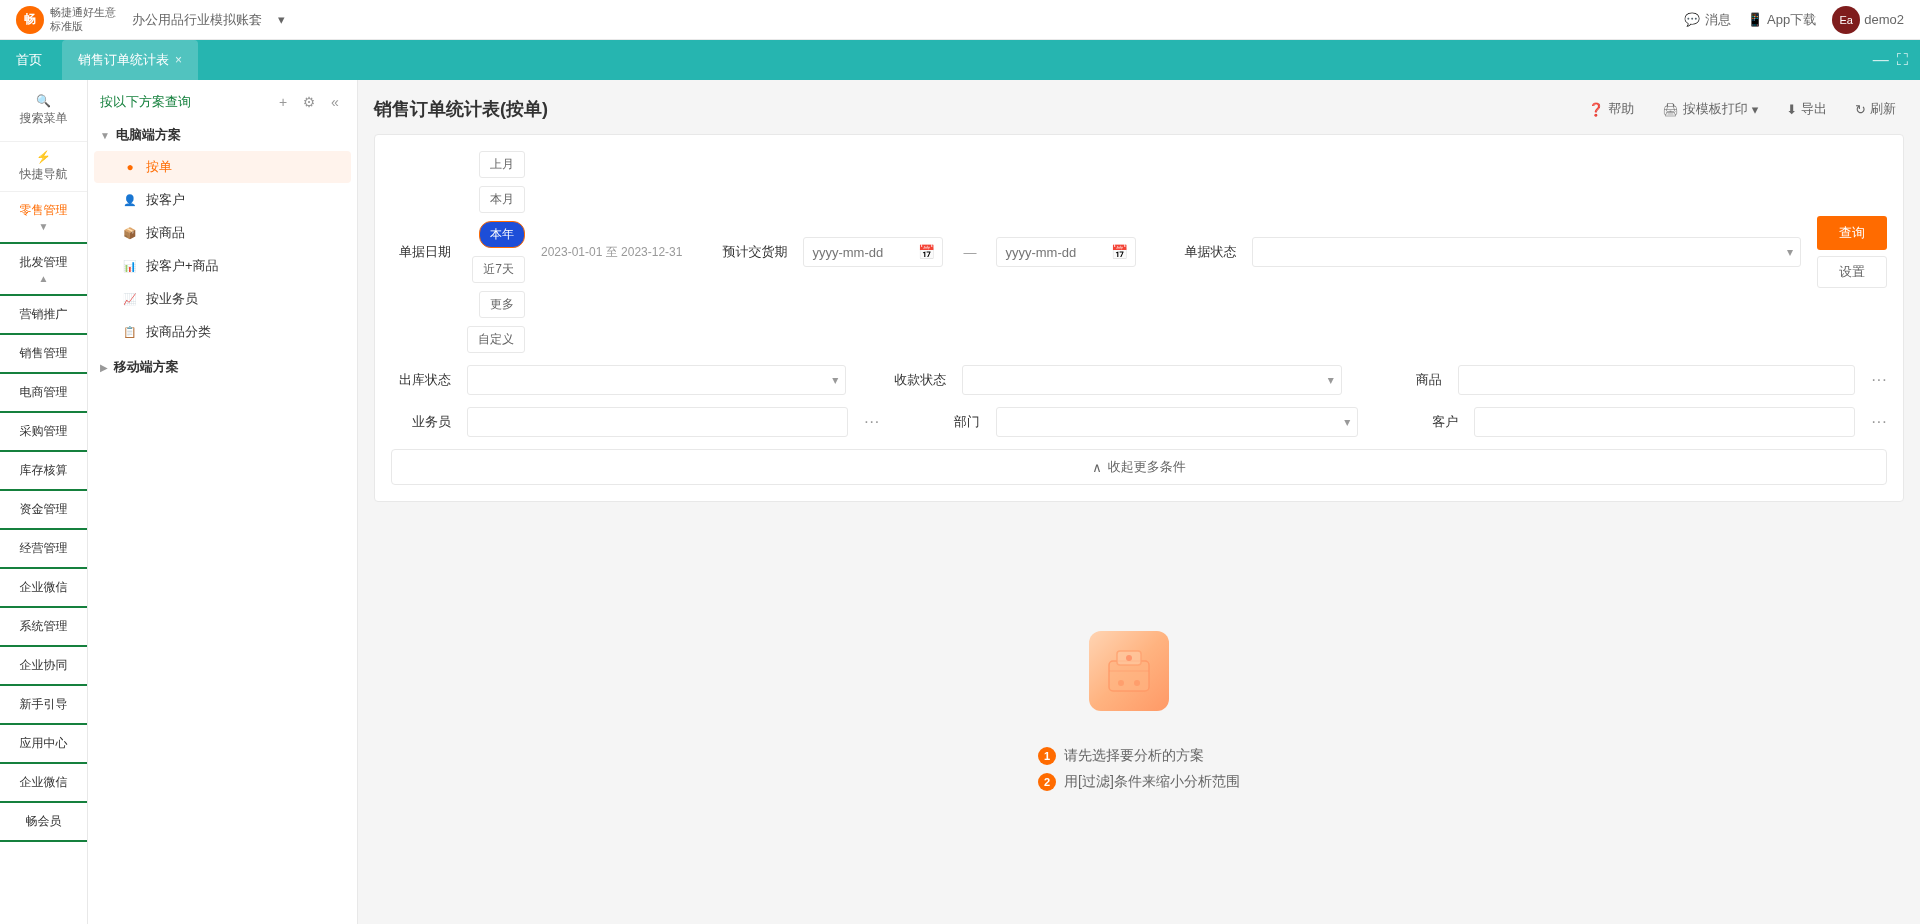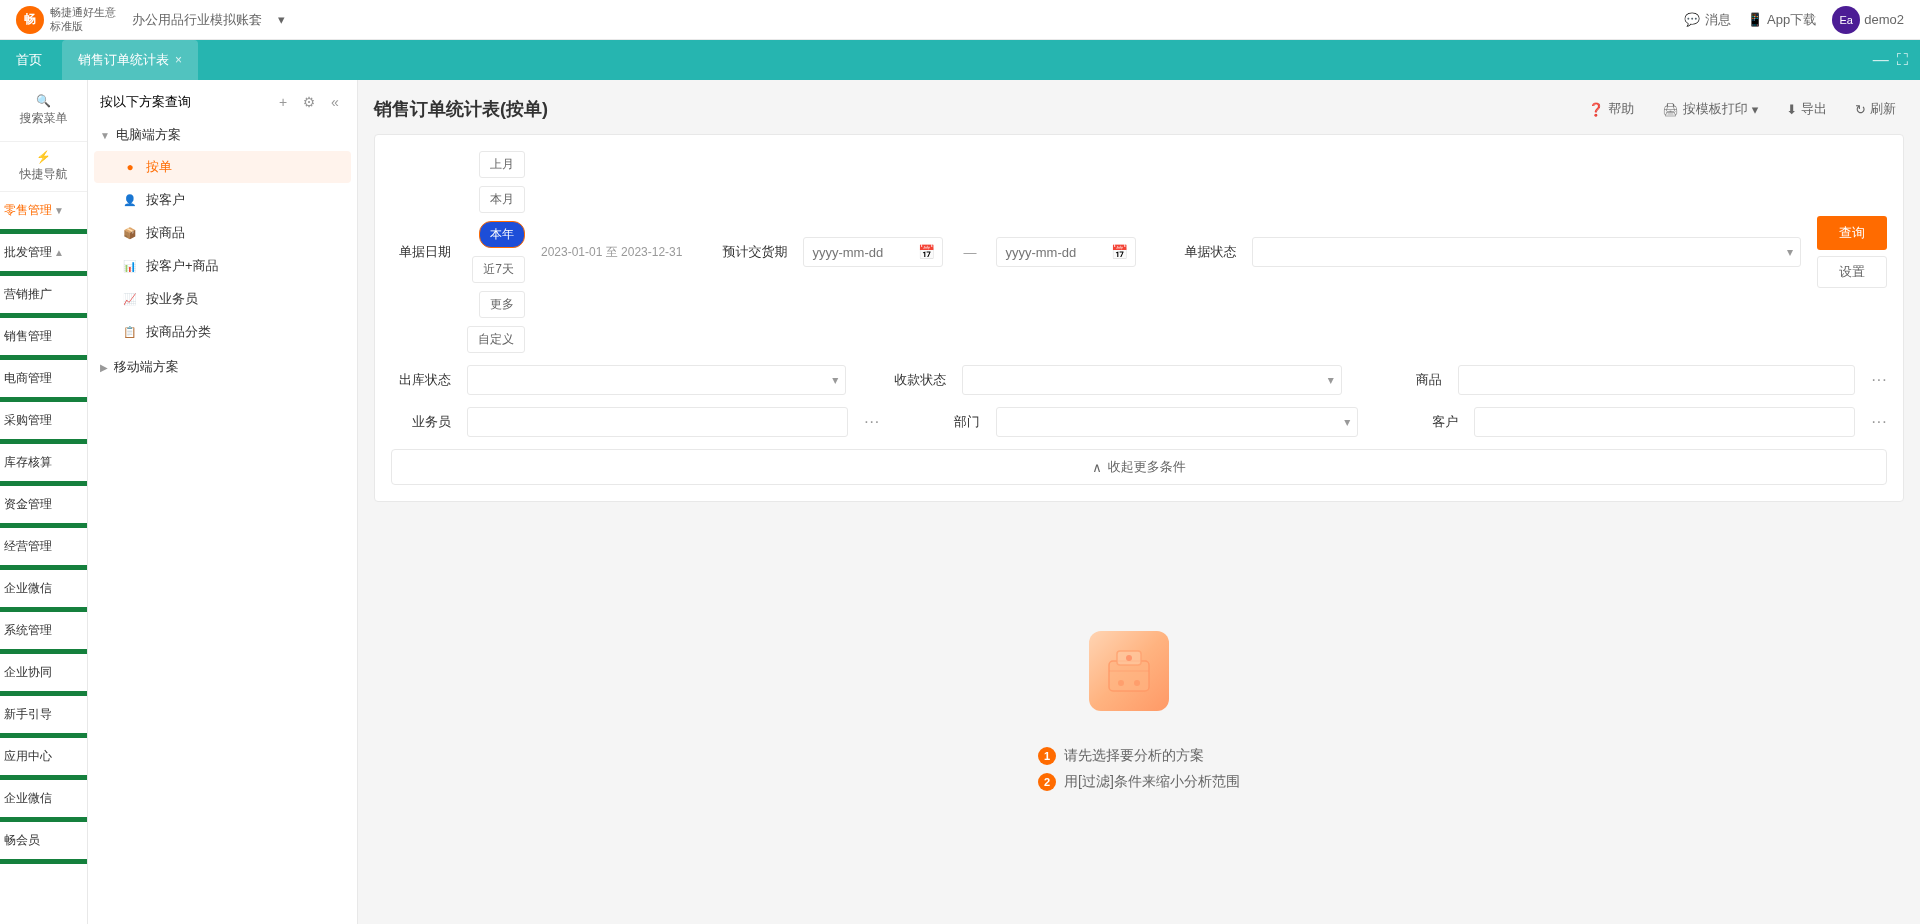--- a/index.html
+++ b/index.html
@@ -7,55 +7,55 @@
 
     
     .top-bar { height: 40px; background: #fff; display: flex; align-items: center; justify-content: space-between; padding: 0 16px; border-bottom: 1px solid #e8e8e8; flex-shrink: 0; }
     .top-bar-left { display: flex; align-items: center; gap: 8px; }
     .logo-area { display: flex; align-items: center; gap: 6px; }
     .logo-icon { width: 28px; height: 28px; background: #ff6b00; border-radius: 50%; display: flex; align-items: center; justify-content: center; color: #fff; font-size: 12px; font-weight: bold; }
     .logo-text { font-size: 11px; color: #666; line-height: 1.2; }
     .workspace-selector { display: flex; align-items: center; gap: 16px; color: #666; font-size: 13px; padding: 4px 8px; border-radius: 4px; cursor: pointer; }
     .top-bar-right { display: flex; align-items: center; gap: 16px; }
     .top-bar-action { display: flex; align-items: center; gap: 4px; color: #666; font-size: 13px; cursor: pointer; }
-    .user-avatar { width: 28px; height: 28px; background: #4c1d95; border-radius: 50%; display: flex; align-items: center; justify-content: center; color: #fff; font-size: 11px; }
+    .user-avatar { width: 28px; height: 28px; background: #7f1d1d; border-radius: 50%; display: flex; align-items: center; justify-content: center; color: #fff; font-size: 11px; }
 
     
     .tab-bar { height: 40px; background: #26b5b0; display: flex; align-items: center; padding: 0 0 0 0; flex-shrink: 0; }
     .tab-home { height: 100%; padding: 0 16px; display: flex; align-items: center; color: #fff; font-size: 13px; cursor: pointer; background: transparent; }
     .tab-item { height: 100%; padding: 0 16px; display: flex; align-items: center; color: #fff; font-size: 13px; cursor: pointer; background: rgba(255,255,255,0.2); border-radius: 4px 4px 0 0; gap: 6px; margin-left: 4px; }
     .tab-close { color: #fff; font-size: 12px; cursor: pointer; opacity: 0.8; }
     .tab-bar-right { margin-left: auto; display: flex; align-items: center; gap: 8px; padding-right: 12px; }
     .tab-bar-icon { color: #fff; font-size: 16px; cursor: pointer; opacity: 0.8; }
 
     
     .main-layout { display: flex; flex: 1; overflow: hidden; }
 
     
     .sidebar { width: 88px; background: #fff; border-right: 1px solid #e8e8e8; display: flex; flex-direction: column; flex-shrink: 0; overflow-y: auto; }
     .sidebar-search { padding: 8px; border-bottom: 1px solid #f0f0f0; }
     .sidebar-search-btn { width: 100%; background: none; border: none; color: #666; font-size: 12px; cursor: pointer; display: flex; flex-direction: column; align-items: center; gap: 2px; padding: 6px 0; }
     .sidebar-nav-btn { padding: 8px; border-bottom: 1px solid #f0f0f0; display: flex; flex-direction: column; align-items: center; gap: 2px; cursor: pointer; color: #666; font-size: 12px; }
-    .sidebar-item { padding: 10px 4px; display: flex; align-items: center; gap: 2px; cursor: pointer; color: #333; font-size: 12px; text-align: center; border-bottom: 5px solid #15803d; position: relative; }
+    .sidebar-item { padding: 10px 4px; display: flex; flex-direction: column; align-items: center; gap: 2px; cursor: pointer; color: #333; font-size: 12px; text-align: center; border-bottom: 2px solid #15803d; position: relative; }
     .sidebar-item.active { color: #ff6b00; }
     .sidebar-item .arrow { font-size: 10px; color: #999; }
 
     
     .content-area { flex: 1; display: flex; overflow: hidden; }
 
     
     .left-panel { width: 270px; background: #fff; border-right: 1px solid #e8e8e8; flex-shrink: 0; padding: 12px 0; overflow-y: auto; }
     .left-panel-header { display: flex; align-items: center; justify-content: space-between; padding: 0 12px 8px; }
-    .left-panel-title { font-size: 13px; color: #000000; font-weight: 500; }
+    .left-panel-title { font-size: 13px; color: #15803d; font-weight: 500; }
     .left-panel-actions { display: flex; align-items: center; gap: 6px; }
     .panel-icon-btn { width: 20px; height: 20px; display: flex; align-items: center; justify-content: center; cursor: pointer; color: #999; font-size: 14px; border-radius: 3px; }
     .scheme-group { margin-bottom: 4px; }
     .scheme-group-header { display: flex; align-items: center; gap: 6px; padding: 6px 12px; cursor: pointer; font-size: 13px; color: #333; }
     .scheme-group-arrow { font-size: 10px; color: #999; }
-    .scheme-group-label { font-weight: 400; }
+    .scheme-group-label { font-weight: 700; }
     .scheme-item { display: flex; align-items: center; gap: 8px; padding: 7px 12px 7px 28px; cursor: pointer; color: #333; font-size: 13px; border-radius: 4px; margin: 1px 6px; }
     .scheme-item.active { background: #fff3ec; color: #ff6b00; font-weight: 500; }
     .scheme-item-icon { width: 16px; height: 16px; display: flex; align-items: center; justify-content: center; font-size: 12px; color: #ff6b00; flex-shrink: 0; }
 
     
     .main-content { flex: 1; display: flex; flex-direction: column; overflow: hidden; background: #f5f5f5; padding: 16px; gap: 12px; }
     .page-header { display: flex; align-items: center; justify-content: space-between; }
     .page-title { font-size: 18px; font-weight: 600; color: #333; }
     .page-actions { display: flex; align-items: center; gap: 12px; }
     .page-action-btn { display: flex; align-items: center; gap: 4px; color: #666; font-size: 13px; cursor: pointer; padding: 4px 8px; border-radius: 4px; }

